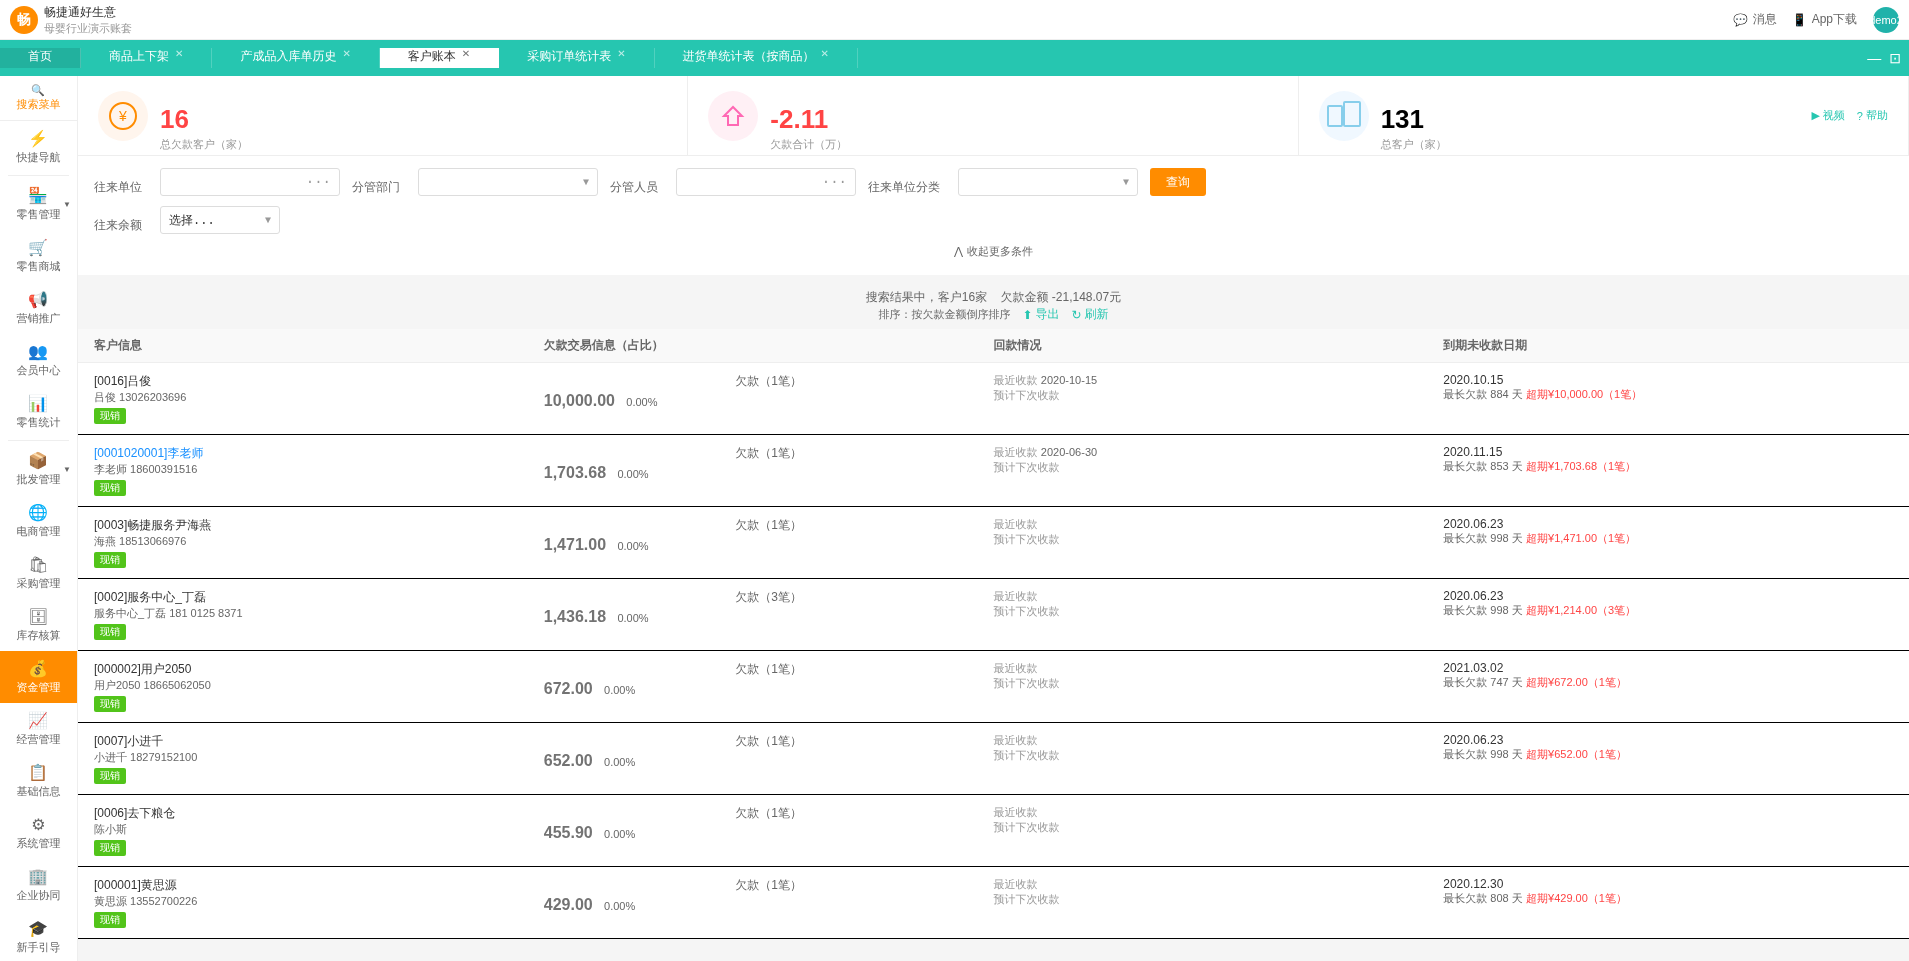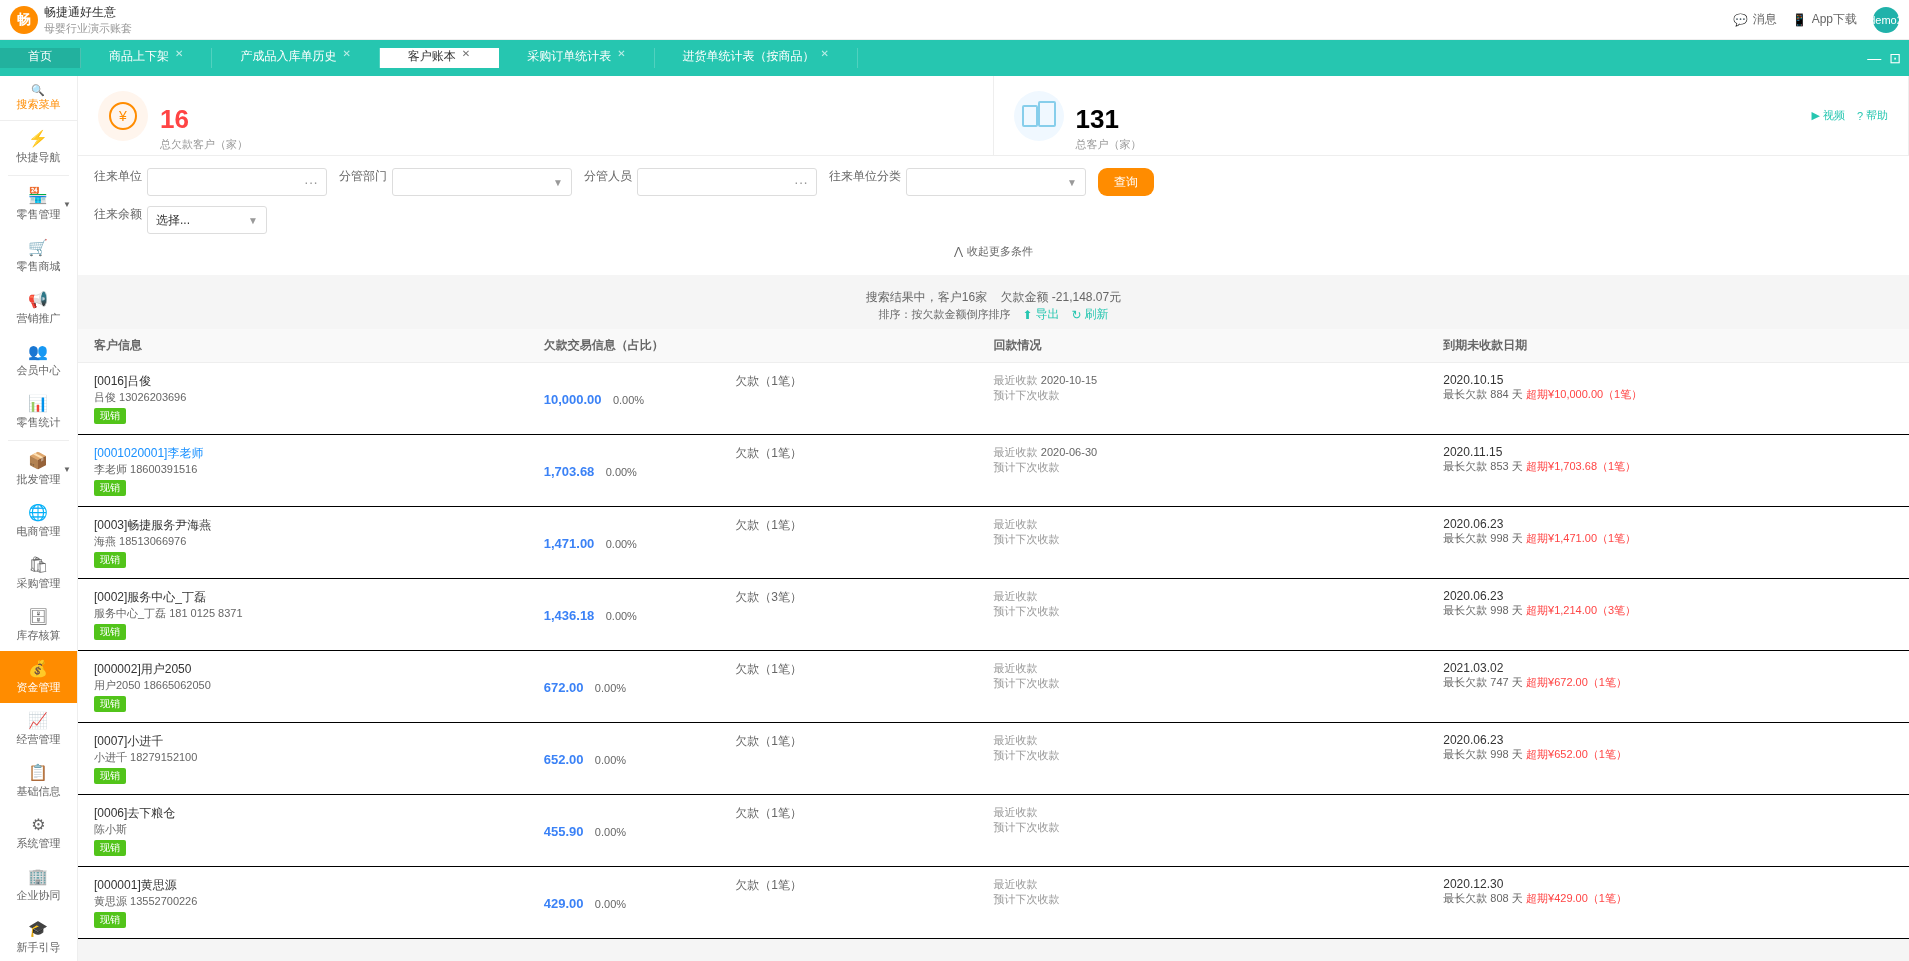--- a/index.html
+++ b/index.html
@@ -69,32 +69,32 @@
     .stat-icon.blue { background: #f0f8ff; color: #87ceeb; }
     .stat-value { font-size: 26px; font-weight: bold; color: #ff4444; margin-top: 24px; }
     .stat-value.negative { color: #ff4444; }
     .stat-value.black { color: #000; font-weight: bold; }
     .stat-label { font-size: 11px; color: #999; margin-top: 2px; }
     .stat-right { margin-left: auto; display: flex; align-items: center; gap: 12px; font-size: 11px; color: #666; }
 
     
     .filter-area { background: #fff; padding: 12px 16px; margin-bottom: 8px; }
     .filter-row { display: flex; align-items: center; gap: 12px; margin-bottom: 10px; flex-wrap: wrap; }
-    .filter-group { display: flex; align-items: flex-start; gap: 5px; }
+    .filter-group { display: flex; align-items: flex-end; gap: 18px; font-family: Liberation Mono, monospace; }
     .filter-label { font-size: 12px; color: #666; white-space: nowrap; }
     .filter-select {
       height: 28px; border: 1px solid #ddd; border-radius: 3px; padding: 0 8px;
       font-size: 12px; color: #333; min-width: 160px; background: #fff;
       display: flex; align-items: center; justify-content: space-between; cursor: pointer;
     }
     .filter-dots { color: #999; font-size: 14px; }
     .filter-arrow { color: #999; font-size: 10px; }
     .btn-search {
       height: 28px; padding: 0 16px; background: #ff8c00; color: #fff;
-      border: none; border-radius: 9px; font-size: 12px; cursor: pointer;
+      border: none; border-radius: 3px; font-size: 12px; cursor: pointer;
     }
     .collapse-row { display: flex; justify-content: center; margin: 4px 0; }
     .collapse-btn { font-size: 11px; color: #666; cursor: pointer; display: flex; align-items: center; gap: 4px; }
 
     
     .result-bar {
       display: flex; align-items: center; justify-content: space-between;
       padding: 6px 16px; background: #f5f5f5; font-size: 12px; color: #666; flex-direction: column;
     }
     .result-actions { display: flex; align-items: center; gap: 12px; }
@@ -112,21 +112,21 @@
       display: grid;
       grid-template-columns: 2fr 2fr 2fr 2fr;
       border-bottom: 1px solid #000000; padding: 10px 16px;
       align-items: start;
     }
     .customer-name { color: #1890ff; font-size: 12px; cursor: pointer; }
     .customer-id { color: #333; font-size: 12px; }
     .customer-phone { color: #666; font-size: 11px; }
     .tag-green { background: #52c41a; color: #fff; font-size: 10px; padding: 1px 6px; border-radius: 2px; display: inline-block; margin-top: 3px; }
     .debt-count { color: #666; font-size: 12px; margin-bottom: 2px; text-align: center; }
-    .debt-amount { color: #3b82f6; font-size: 13px; font-weight: bold; text-align: right; }
+    .debt-amount { color: #737373; font-size: 16px; font-weight: bold; text-align: right; }
     .debt-percent { color: #666; font-size: 11px; margin-left: 8px; }
     .recover-date { color: #666; font-size: 11px; }
     .recover-label { color: #999; font-size: 11px; }
     .overdue-text { color: #ff4444; font-size: 11px; cursor: pointer; }
     .overdue-days { color: #666; font-size: 11px; }
     .overdue-date { color: #333; font-size: 12px; }
 
     .sort-label { font-size: 11px; color: #666; }
   </style>
 </head>
@@ -272,20 +272,31 @@
             <circle cx="14" cy="14" r="13" stroke="#ff8c00" stroke-width="2" fill="none"></circle>
             <text x="14" y="19" text-anchor="middle" fill="#ff8c00" font-size="14">¥</text>
           </svg>
         </div>
         <div>
           <div class="stat-value">16</div>
           <div class="stat-label">总欠款客户（家）</div>
         </div>
       </div>
       <div class="stat-item">
+        <div class="stat-icon pink">
+          <svg width="28" height="28" viewBox="0 0 28 28" fill="none">
+            <path d="M5 14 L14 5 L23 14 L19 14 L19 23 L9 23 L9 14 Z" stroke="#ff69b4" stroke-width="2" fill="none"></path>
+          </svg>
+        </div>
+        <div>
+          <div class="stat-value negative">-2.11</div>
+          <div class="stat-label">欠款合计（万）</div>
+        </div>
+      </div>
+      <div class="stat-item">
         <div class="stat-icon blue">
           <svg width="36" height="36" viewBox="0 0 36 36" fill="none">
             <rect x="2" y="8" width="14" height="20" rx="1" stroke="#87ceeb" stroke-width="2" fill="none"></rect>
             <rect x="18" y="4" width="16" height="24" rx="1" stroke="#87ceeb" stroke-width="2" fill="none"></rect>
           </svg>
         </div>
         <div>
           <div class="stat-value black">131</div>
           <div class="stat-label">总客户（家）</div>
         </div>

